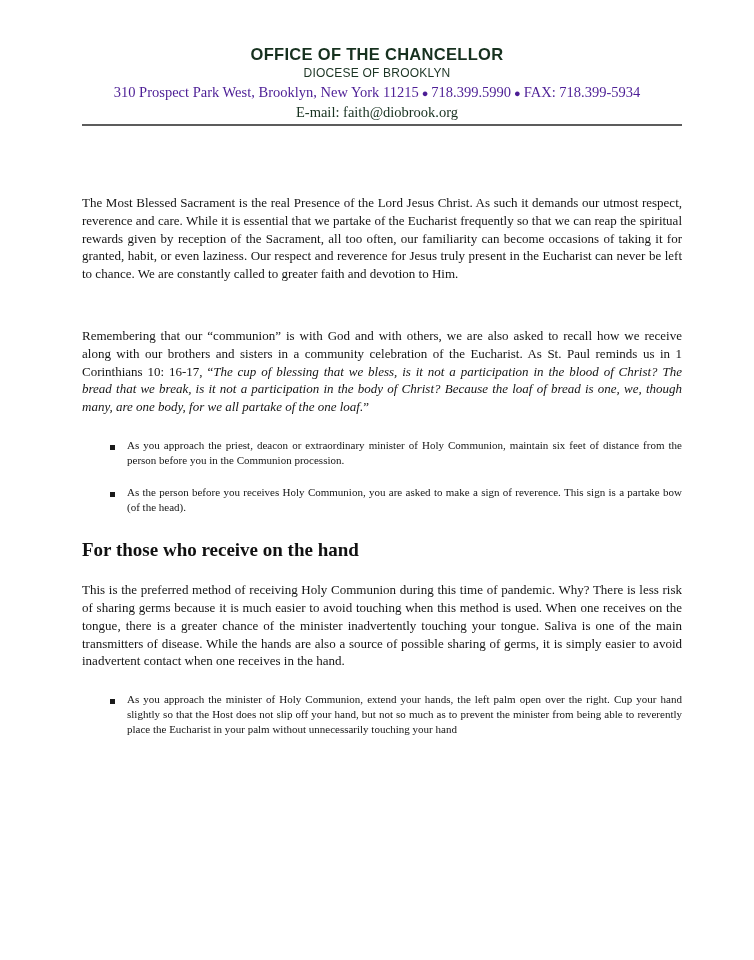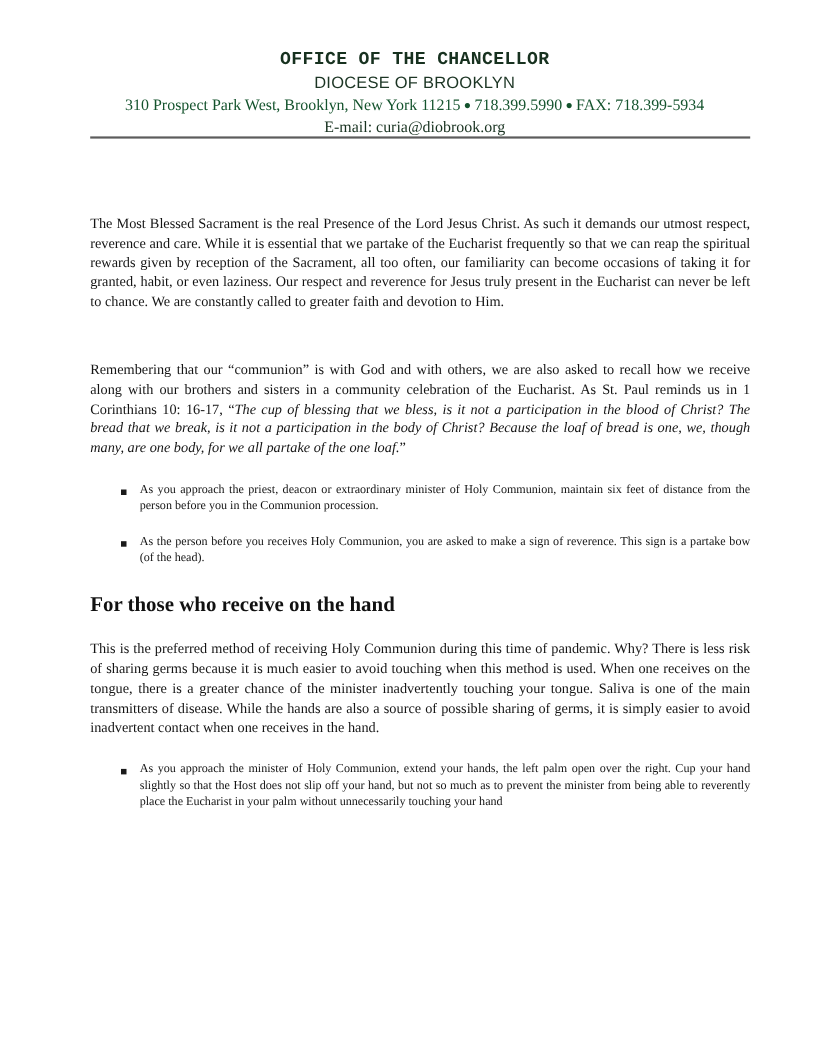--- a/index.html
+++ b/index.html
@@ -23,38 +23,38 @@
     background: #ffffff;
     box-sizing: border-box;
   }
 
   
   .letterhead {
     padding-top: 44px;
     text-align: center;
   }
   .lh-office {
-    font-family: Liberation Mono, monospace;
+    font-family: Liberation Sans, sans-serif;
     font-weight: bold;
     font-size: 16.5px;
     letter-spacing: 0.3px;
     color: #17311f;
     line-height: 1.25;
   }
   .lh-diocese {
     font-family: "Liberation Sans", "DejaVu Sans", sans-serif;
-    font-size: 15px;
+    font-size: 12px;
     color: #1c3524;
     line-height: 1.3;
     margin-top: 1px;
     letter-spacing: 0.2px;
   }
   .lh-address {
     font-size: 14.5px;
-    color: #14532d;
+    color: #4c1d95;
     line-height: 1.35;
     margin-top: 2px;
   }
   .lh-email {
     font-size: 14.5px;
     color: #17311f;
     line-height: 1.35;
     margin-top: 0px;
   }
   .dot-sep {
@@ -145,21 +145,21 @@
 <body>
 
 <div class="page">
 
   <div class="letterhead">
     <div class="lh-office">OFFICE OF THE CHANCELLOR</div>
     <div class="lh-diocese">DIOCESE OF BROOKLYN</div>
     <div class="lh-address">
       <span>310 Prospect Park West, Brooklyn, New York 11215</span><span class="dot-sep">●</span><span>718.399.5990</span><span class="dot-sep">●</span><span>FAX: 718.399-5934</span>
     </div>
-    <div class="lh-email">E-mail: curia@diobrook.org</div>
+    <div class="lh-email">E-mail: faith@diobrook.org</div>
   </div>
 
   <div class="rule"></div>
 
   <div class="doc">
 
 
     <div class="gap-34"></div>
 
     <p class="body">The Most Blessed Sacrament is the real Presence of the Lord Jesus Christ. As such it demands our utmost respect, reverence and care. While it is essential that we partake of the Eucharist frequently so that we can reap the spiritual rewards given by reception of the Sacrament, all too often, our familiarity can become occasions of taking it for granted, habit, or even laziness. Our respect and reverence for Jesus truly present in the Eucharist can never be left to chance. We are constantly called to greater faith and devotion to Him.</p>

